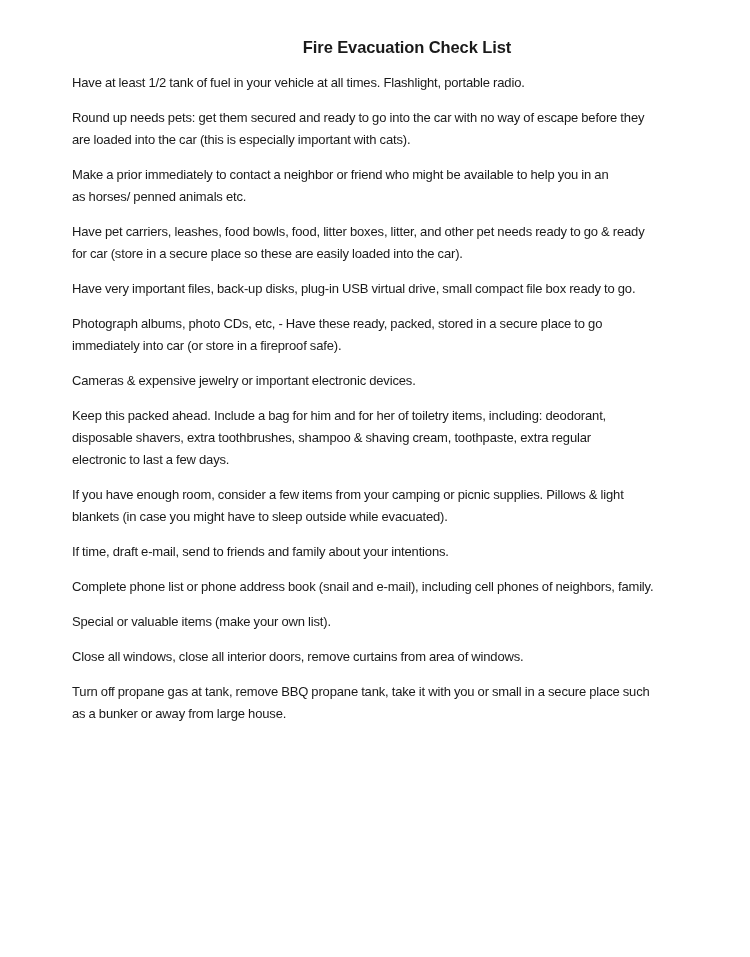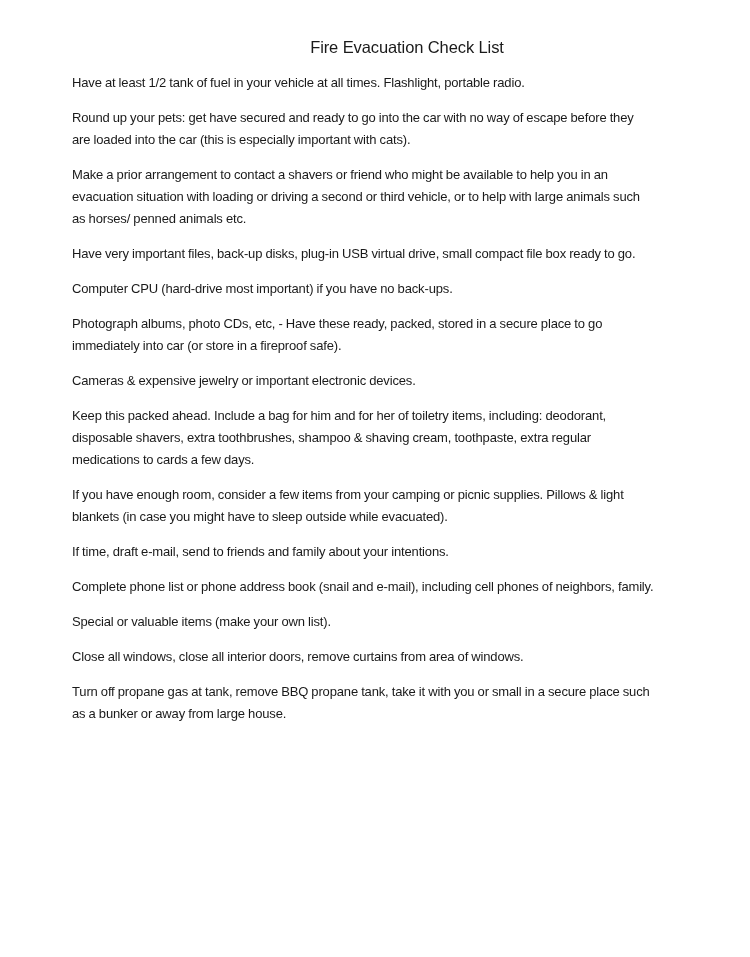--- a/index.html
+++ b/index.html
@@ -16,21 +16,21 @@
       color: #1a1a1a;
     }
     .page {
       position: absolute;
       left: 72px;
       top: 36px;
       width: 660px;
     }
     .title {
       text-align: center;
-      font-weight: normal;
+      font-weight: bold;
       font-size: 16.5px;
       line-height: 22px;
       margin: 0 0 14px 0;
       padding-left: 10px;
       letter-spacing: -0.1px;
     }
     .item {
       font-size: 13px;
       line-height: 22px;
       margin: 0 0 13px 0;
@@ -45,45 +45,45 @@
 </head>
 <body>
 
 <div class="page">
   <h1 class="title">Fire Evacuation Check List</h1>
   <div id="items">
       <p class="item">
         <span class="line">Have at least 1/2 tank of fuel in your vehicle at all times. Flashlight, portable radio.</span>
       </p>
       <p class="item">
-        <span class="line">Round up your pets: get have secured and ready to go into the car with no way of escape before they</span>
+        <span class="line">Round up needs pets: get them secured and ready to go into the car with no way of escape before they</span>
         <span class="line">are loaded into the car (this is especially important with cats).</span>
       </p>
       <p class="item">
-        <span class="line">Make a prior arrangement to contact a shavers or friend who might be available to help you in an</span>
-        <span class="line">evacuation situation with loading or driving a second or third vehicle, or to help with large animals such</span>
+        <span class="line">Make a prior immediately to contact a neighbor or friend who might be available to help you in an</span>
         <span class="line">as horses/ penned animals etc.</span>
       </p>
       <p class="item">
-        <span class="line">Have very important files, back-up disks, plug-in USB virtual drive, small compact file box ready to go.</span>
+        <span class="line">Have pet carriers, leashes, food bowls, food, litter boxes, litter, and other pet needs ready to go &amp; ready</span>
+        <span class="line">for car (store in a secure place so these are easily loaded into the car).</span>
       </p>
       <p class="item">
-        <span class="line">Computer CPU (hard-drive most important) if you have no back-ups.</span>
+        <span class="line">Have very important files, back-up disks, plug-in USB virtual drive, small compact file box ready to go.</span>
       </p>
       <p class="item">
         <span class="line">Photograph albums, photo CDs, etc, - Have these ready, packed, stored in a secure place to go</span>
         <span class="line">immediately into car (or store in a fireproof safe).</span>
       </p>
       <p class="item">
         <span class="line">Cameras &amp; expensive jewelry or important electronic devices.</span>
       </p>
       <p class="item">
         <span class="line">Keep this packed ahead. Include a bag for him and for her of toiletry items, including: deodorant,</span>
         <span class="line">disposable shavers, extra toothbrushes, shampoo &amp; shaving cream, toothpaste, extra regular</span>
-        <span class="line">medications to cards a few days.</span>
+        <span class="line">electronic to last a few days.</span>
       </p>
       <p class="item">
         <span class="line">If you have enough room, consider a few items from your camping or picnic supplies. Pillows &amp; light</span>
         <span class="line">blankets (in case you might have to sleep outside while evacuated).</span>
       </p>
       <p class="item">
         <span class="line">If time, draft e-mail, send to friends and family about your intentions.</span>
       </p>
       <p class="item">
         <span class="line">Complete phone list or phone address book (snail and e-mail), including cell phones of neighbors, family.</span>

